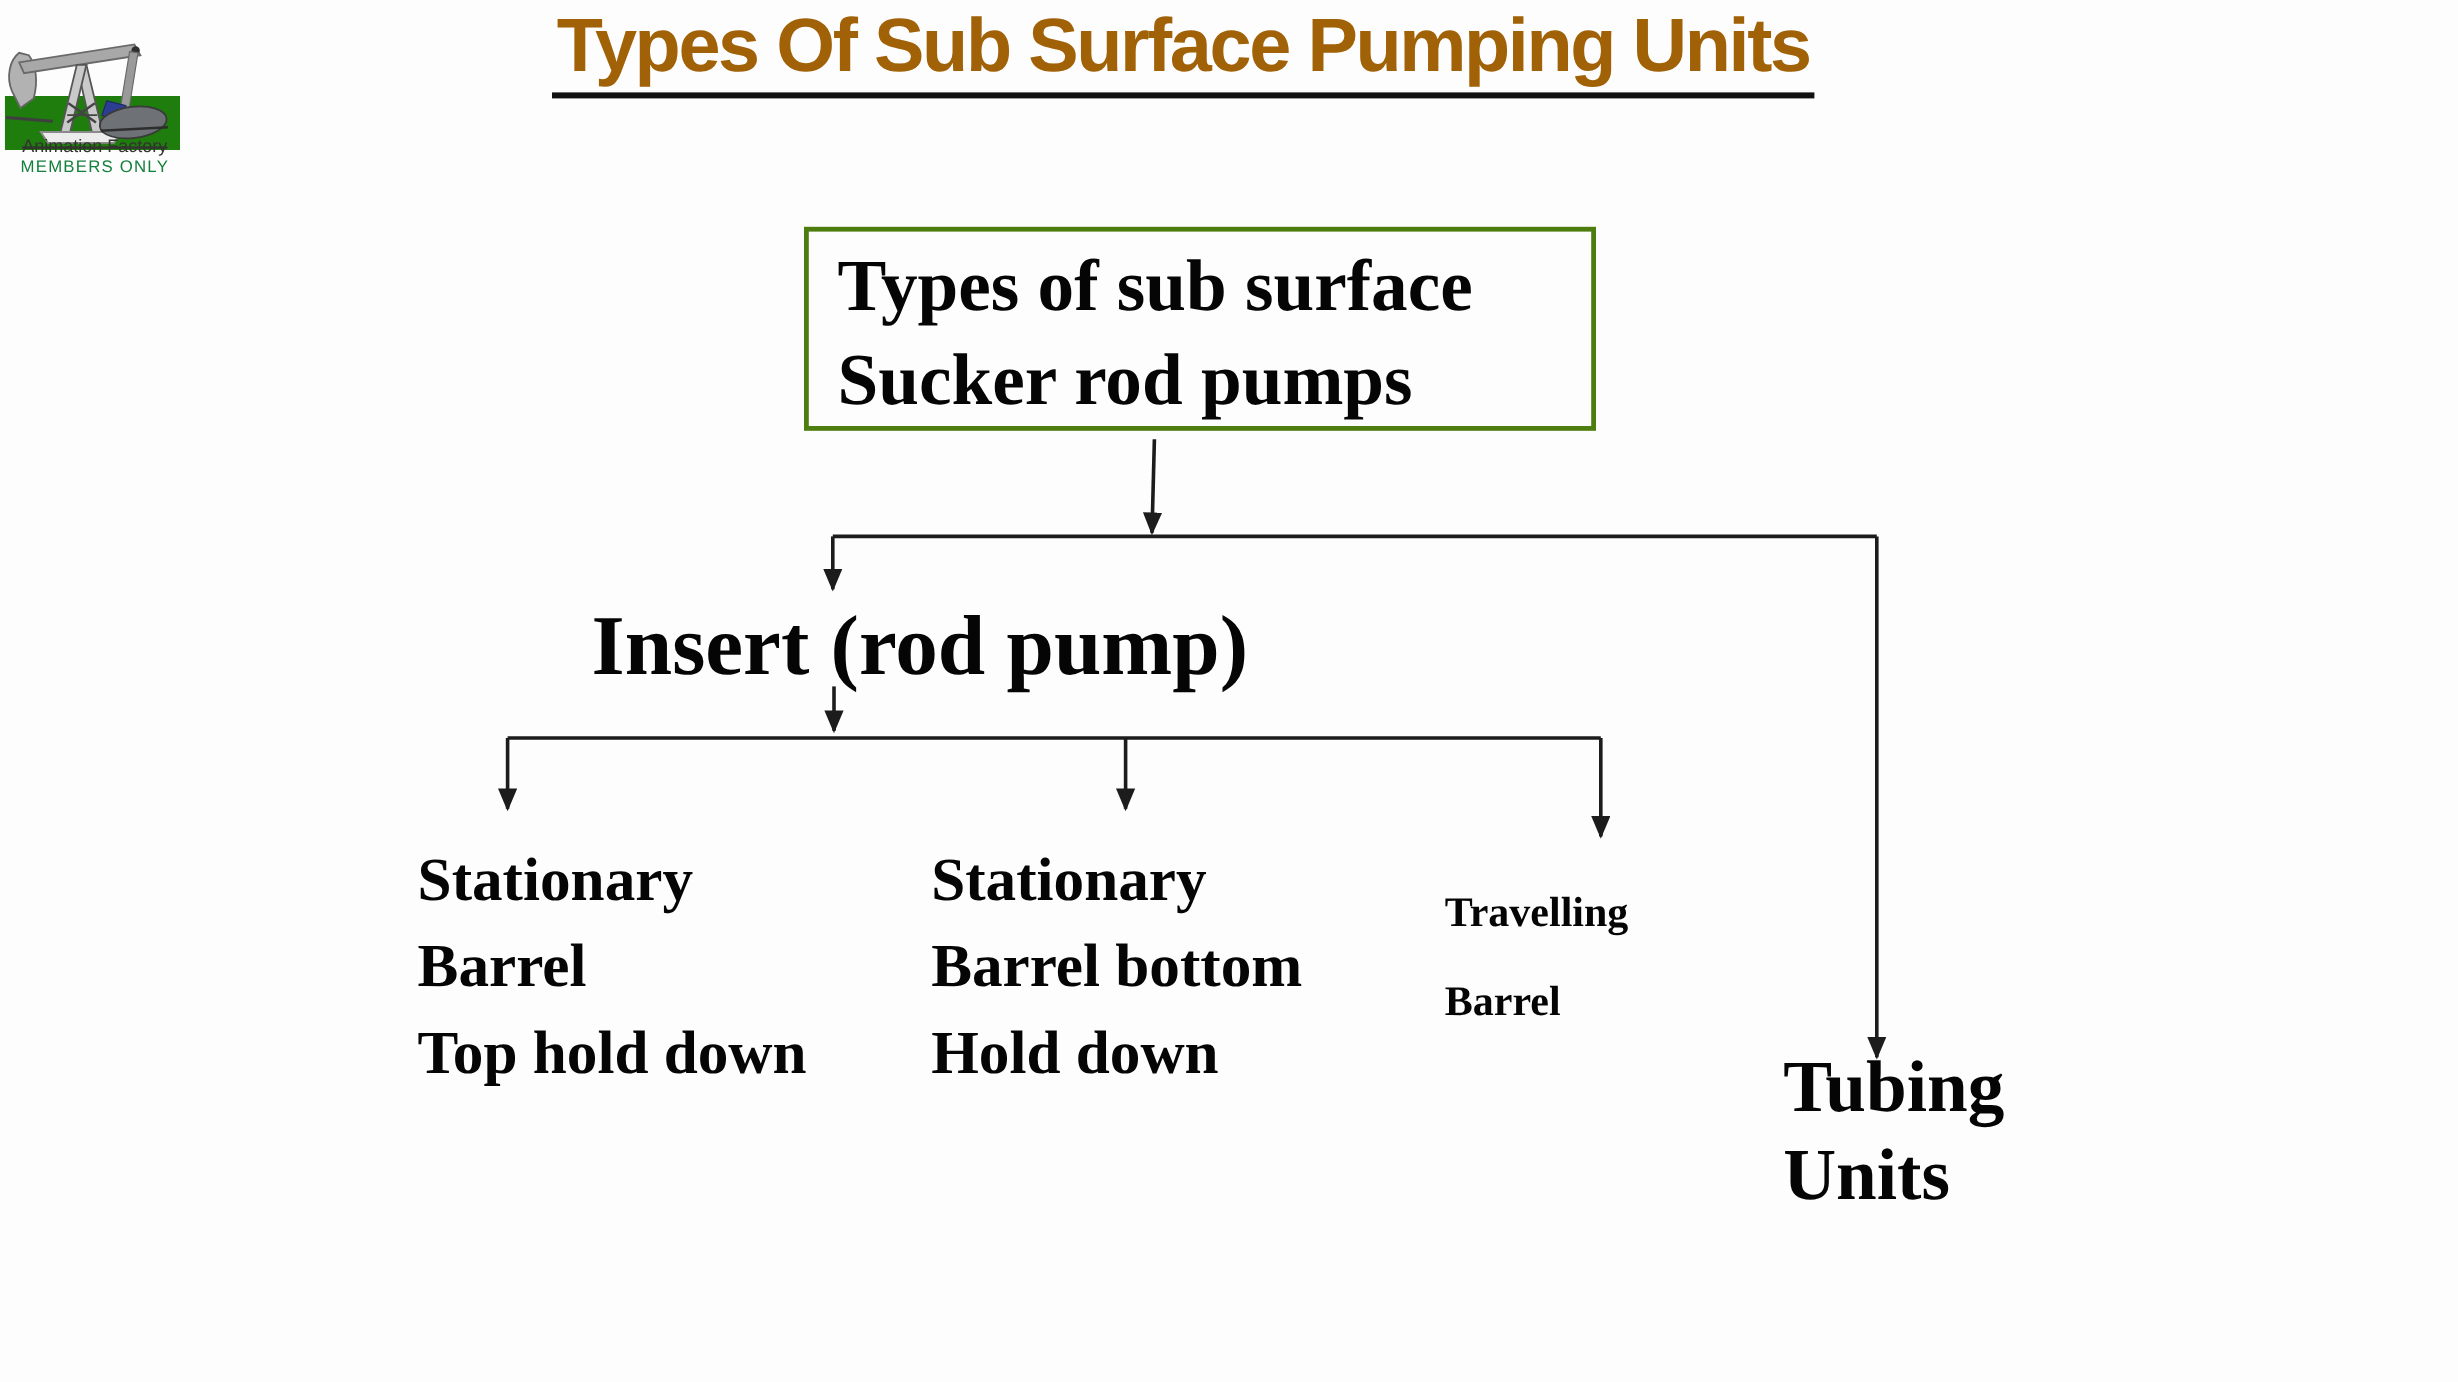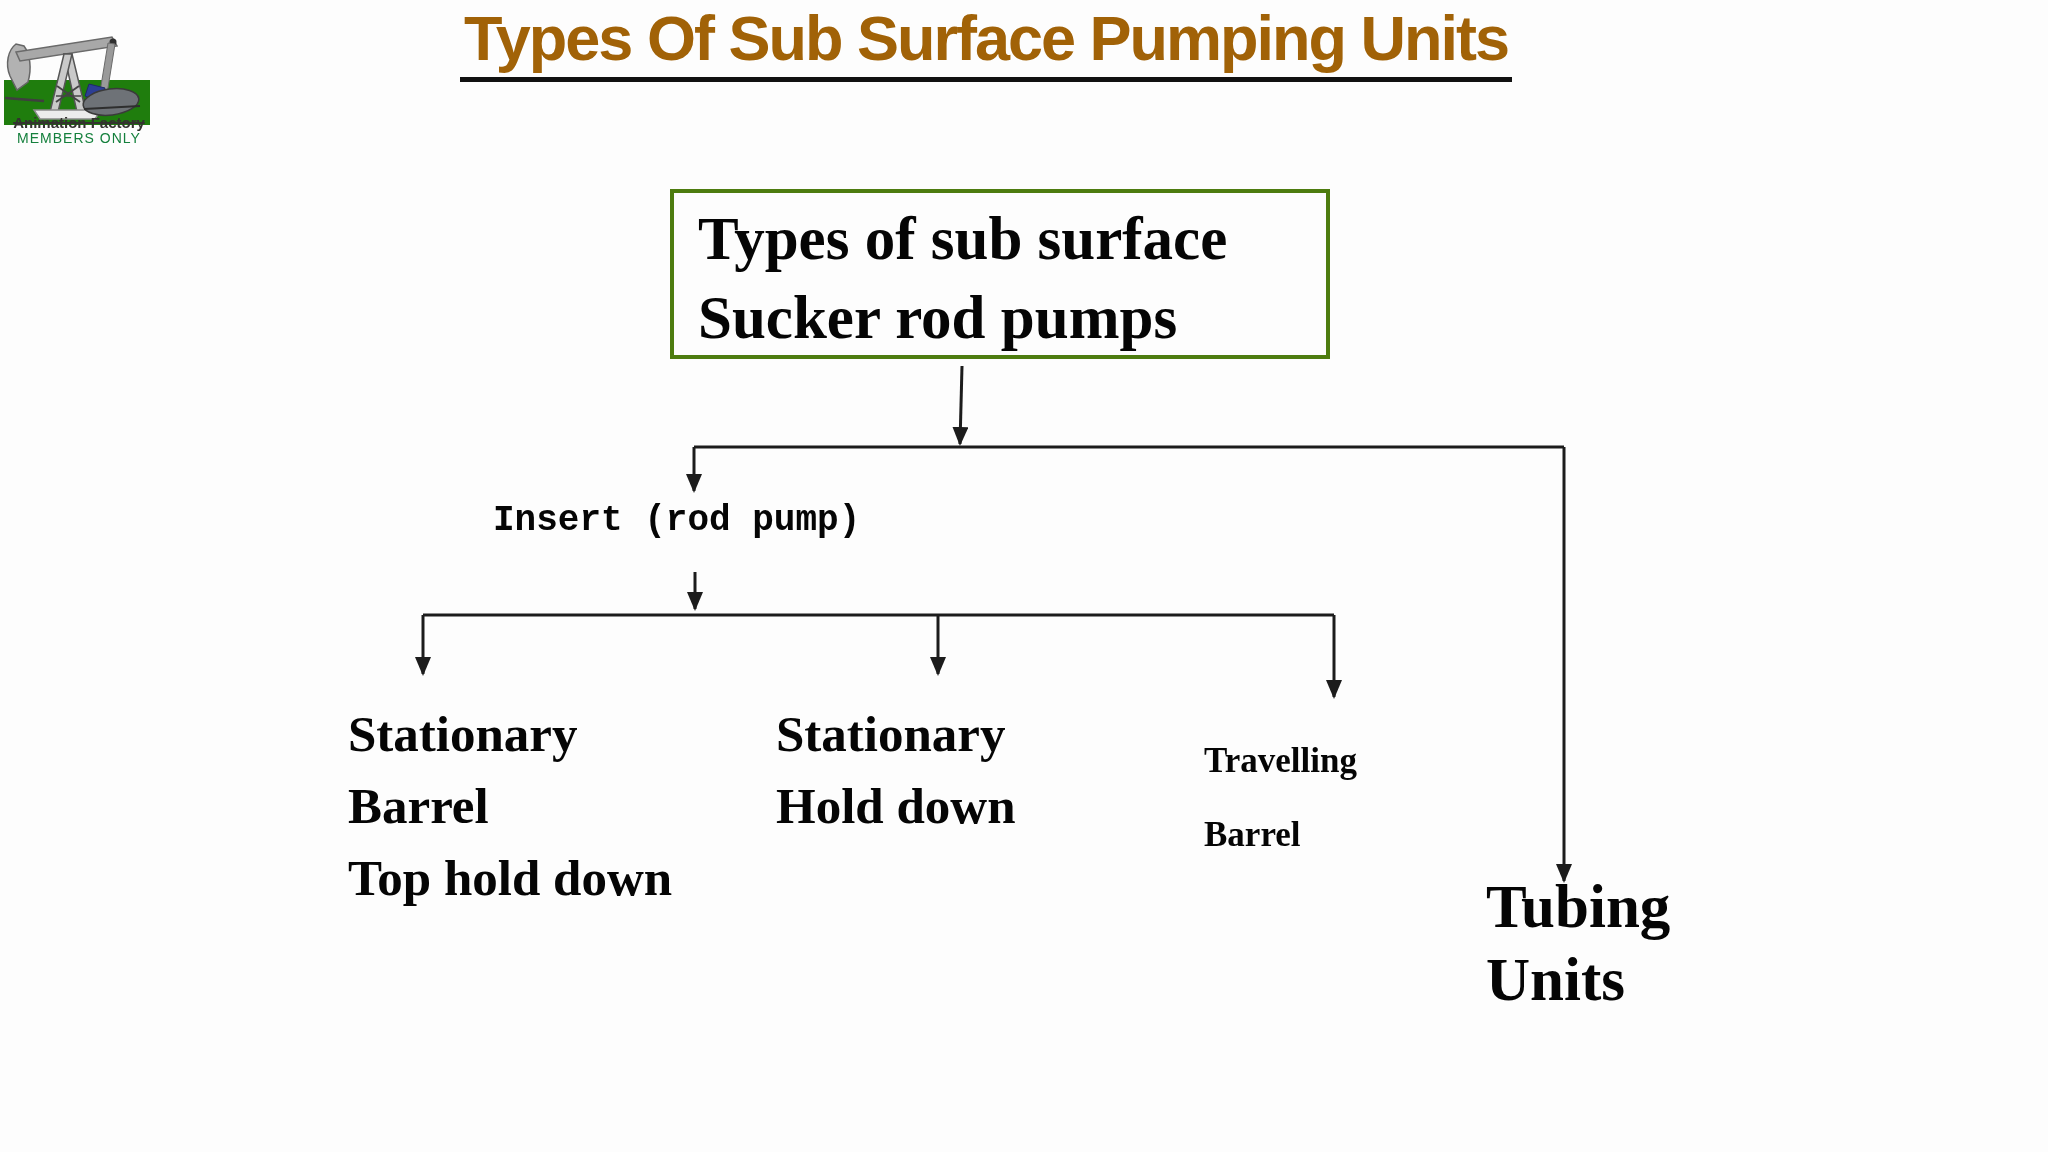--- a/index.html
+++ b/index.html
@@ -7,21 +7,21 @@
     position:relative;width:2048px;height:1152px;
     background:#fdfdfd;overflow:hidden;
     font-family:"Liberation Serif","DejaVu Serif",serif;color:#050505;
   }
   
   .logo{position:absolute;left:4px;top:2px;width:152px;height:148px;}
   .logo svg{position:absolute;left:0;top:0;}
   .logo .wm1{
     position:absolute;left:0;top:112px;width:150px;text-align:center;
     font-family:"Liberation Sans","DejaVu Sans",sans-serif;
-    font-size:15px;font-weight:bold;color:#33332f;
+    font-size:15px;font-weight:normal;color:#33332f;
     text-decoration:line-through;text-decoration-thickness:2px;
     letter-spacing:0px;white-space:nowrap;
   }
   .logo .wm2{
     position:absolute;left:0;top:128px;width:150px;text-align:center;
     font-family:"Liberation Sans","DejaVu Sans",sans-serif;
     font-size:14px;color:#15803d;letter-spacing:1px;white-space:nowrap;
   }
   
   .title{
@@ -39,21 +39,21 @@
   .connectors line{stroke:#1c1c1c;stroke-width:3;}
   
   .rootbox{
     position:absolute;left:670px;top:189px;width:660px;height:170px;
     border:4px solid #4d7c0f;box-sizing:border-box;background:transparent;
     font-weight:bold;font-size:61px;line-height:79px;
     padding:6px 0 0 24px;white-space:nowrap;
   }
   
   .lbl{position:absolute;font-weight:bold;white-space:nowrap;}
-  .lbl-insert{left:493px;top:492px;font-size:36px;line-height:58px;font-family:Liberation Mono, monospace;}
+  .lbl-insert{left:493px;top:510px;font-size:71px;line-height:58px;}
   .lbl-b1{left:348px;top:698px;font-size:51px;line-height:72px;}
   .lbl-b2{left:776px;top:698px;font-size:51px;line-height:72px;}
   .lbl-b3{left:1204px;top:724px;font-size:35px;line-height:74px;}
   .lbl-b4{left:1486px;top:870px;font-size:61px;line-height:73px;}
 </style>
 </head>
 <body>
 
 <div class="stage">
 
@@ -124,20 +124,21 @@
   <div class="lbl lbl-insert">Insert (rod pump)</div>
 
   <div class="lbl lbl-b1">
     <div>Stationary</div>
     <div>Barrel</div>
     <div>Top hold down</div>
   </div>
 
   <div class="lbl lbl-b2">
     <div>Stationary</div>
+    <div>Barrel bottom</div>
     <div>Hold down</div>
   </div>
 
   <div class="lbl lbl-b3">
     <div>Travelling</div>
     <div>Barrel</div>
   </div>
 
   <div class="lbl lbl-b4">
     <div>Tubing</div>

